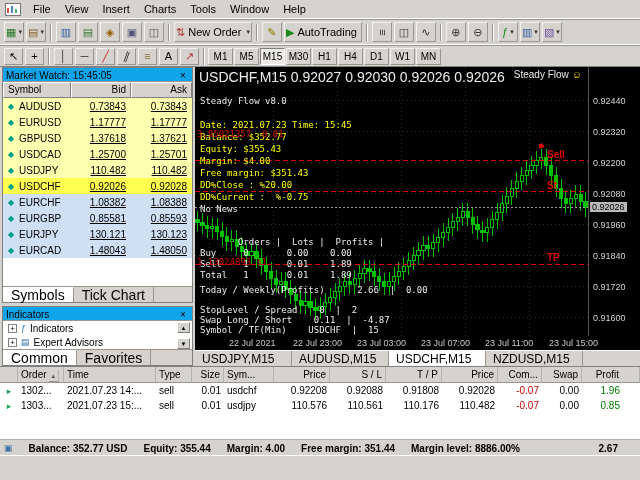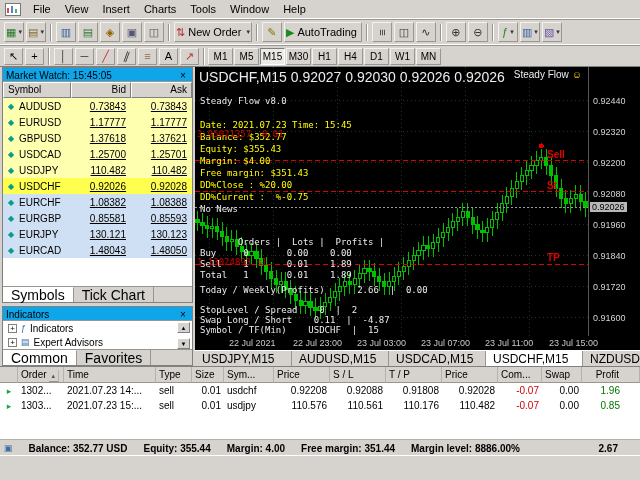--- a/index.html
+++ b/index.html
@@ -83,21 +83,21 @@
     border-top:1px solid #fff;font-size:12px;overflow:hidden;}
   .ctab{width:97px;flex:0 0 97px;padding:1px 7px;display:flex;align-items:center;border-right:1px solid #9a968f;
     white-space:nowrap;overflow:hidden;color:#000;}
   .ctab.active{background:#fff;}
 
   
   #terminal{position:absolute;top:366px;left:0;width:640px;height:89px;background:#fff;border-top:1px solid #808080;}
   .tgrid{display:grid;grid-template-columns:18px 46px 92px 36px 32px 50px 56px 56px 56px 56px 44px 40px 1fr;}
   .t-head{height:16px;background:#d6d3ce;font-size:10px;}
   .t-head span{border-right:1px solid #b5b2ab;border-bottom:1px solid #9a968f;padding:2px 3px;overflow:hidden;white-space:nowrap;color:#000;}
-  .t-head .ar{}
+  .t-head .ar{text-align:right;}
   .t-head .sort{font-size:7px;color:#555;margin-left:2px;}
   .t-row{height:15px;font-size:10px;align-items:center;color:#000;}
   .t-row span{padding:0 3px;overflow:hidden;white-space:nowrap;}
   .t-row .ar{text-align:right;}
   .t-row .com{color:#cc0000;text-align:right;}
   .t-row .profit{color:#007700;text-align:right;padding-right:20px;}
   .t-head .profit-h{text-align:right;padding-right:20px;}
   .trade-ico{color:#18a558;font-size:9px;text-align:center;}
   .balance{position:absolute;top:72px;left:0;right:0;height:17px;display:flex;align-items:center;gap:16px;
     background:#d6d3ce;border-top:1px solid #b5b2ab;font-size:10px;font-weight:bold;padding-left:4px;color:#000;}
@@ -563,21 +563,20 @@
 1:500</div>
     <div class="lvl" style="top: 81.6327px;">Sell</div>
         <div class="lvl" style="top: 112.671px;">St</div>
         <div class="lvl" style="top: 185.094px;">TP</div>
         <div class="frag" style="left: 2px; top: 62px;">3.95021357  0.01</div>
         <div class="frag" style="left: 2px; top: 190px;">1.13024893 sl</div>
       </div>
     <div class="ctabs" id="ctabs">
         <div class="ctab">USDJPY,M15</div>
         <div class="ctab">AUDUSD,M15</div>
-        <div class="ctab">USDCAD,M15</div>
         <div class="ctab active">USDCHF,M15</div>
         <div class="ctab">NZDUSD,M15</div>
       </div>
   </div>
 
   <div id="terminal">
     <div class="tgrid t-head" id="t-head">
         <span></span>
         <span>Order<span class="sort">▴</span></span>
         <span>Time</span>

